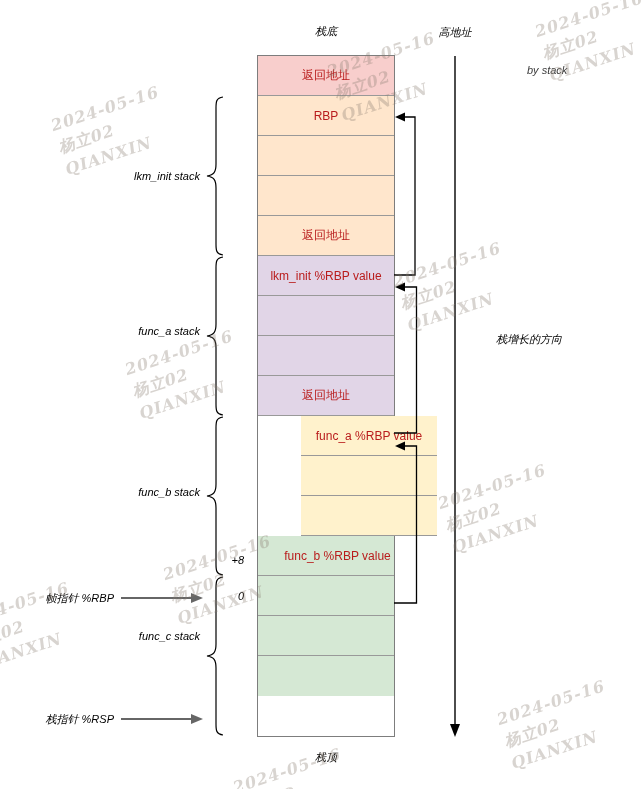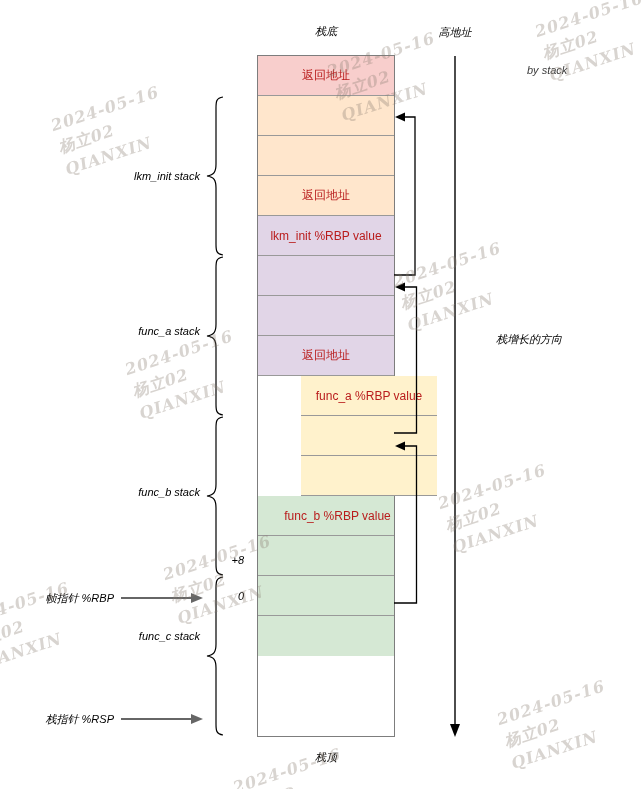--- a/index.html
+++ b/index.html
@@ -50,20 +50,21 @@
   <div class="lbl center" style="left:413px;top:25px;width:84px;">高地址</div>
   <div class="lbl" style="left:527px;top:63px;color:#3b3b3b;">by stack</div>
 
   <div class="lbl center" style="left:258px;top:750px;width:136px;">栈顶</div>
   <div class="lbl center" style="left:413px;top:791px;width:84px;">低地址</div>
 
   <div class="lbl" style="left:496px;top:332px;">栈增长的方向</div>
 
   <div id="stack-column">
     <div class="cell g-ret">返回地址</div>
+    <div class="cell g-lkm">RBP</div>
     <div class="cell g-lkm"></div>
     <div class="cell g-lkm"></div>
     <div class="cell g-lkm">返回地址</div>
     <div class="cell g-a">lkm_init %RBP value</div>
     <div class="cell g-a"></div>
     <div class="cell g-a"></div>
     <div class="cell g-a">返回地址</div>
     <div class="cell g-b">func_a %RBP value</div>
     <div class="cell g-b"></div>
     <div class="cell g-b"></div>

